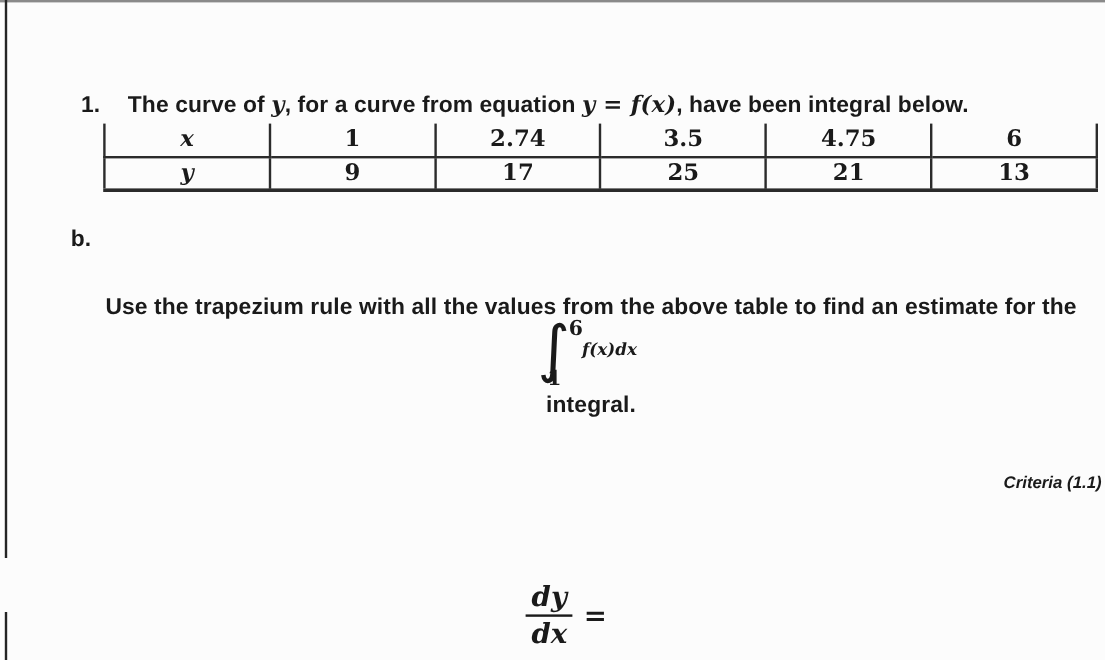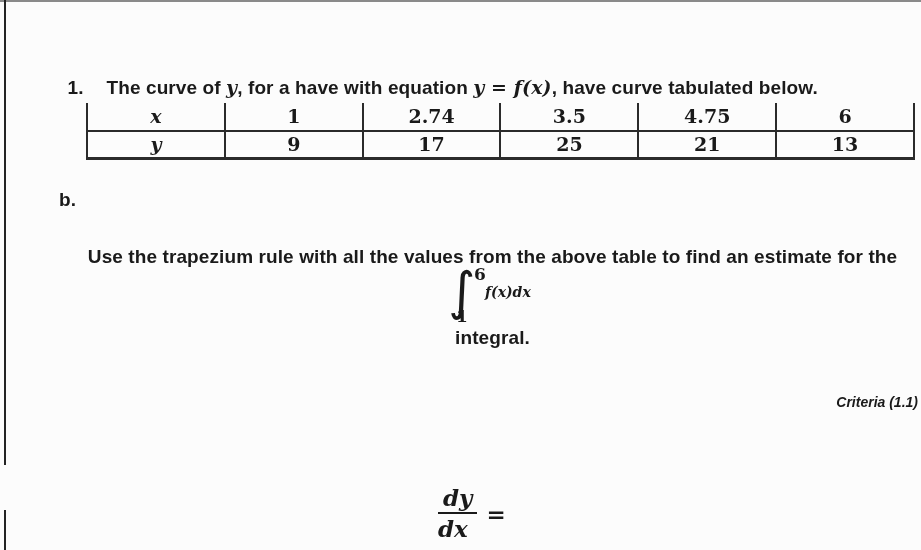--- a/index.html
+++ b/index.html
@@ -76,36 +76,36 @@
   
   .find-line { position: absolute; left: 85px; top: 436px; }
 
   
   .deriv-eq {
     position: absolute; left: 438px; top: 485px;
     display: flex; align-items: center;
     font-family: "DejaVu Serif", serif; font-style: italic; font-weight: 700;
     font-size: 23px;
   }
-  .fraction { display: inline-flex; flex-direction: column; }
+  .fraction { display: inline-flex; flex-direction: column; align-items: center; }
   .numer { padding: 0 5px 2px; border-bottom: 2px solid #1a1a1a; line-height: 1.1; }
   .denom { padding-top: 2px; line-height: 1.1; }
   .eq-sign { margin: 0 9px; font-style: normal; }
 </style>
 </head>
 <body>
 
 <div class="page">
 
   <div class="top-edge"></div>
   <div class="left-edge seg1"></div>
   <div class="left-edge seg2"></div>
 
   <div class="text-line q1-line">
-    <span class="q1-num">1.</span><span>The curve of </span><span class="math">y</span><span>, for a have with equation </span><span class="math">y = f(x)</span><span>, have curve tabulated below.</span>
+    <span class="q1-num">1.</span><span>The curve of </span><span class="math">y</span><span>, for a curve from equation </span><span class="math">y = f(x)</span><span>, have been integral below.</span>
   </div>
 
   <table class="data-table">
     <tbody>
         <tr class="row-x">
       <td class="lbl">x</td>
       <td>1</td>
       <td>2.74</td>
       <td>3.5</td>
       <td>4.75</td>

